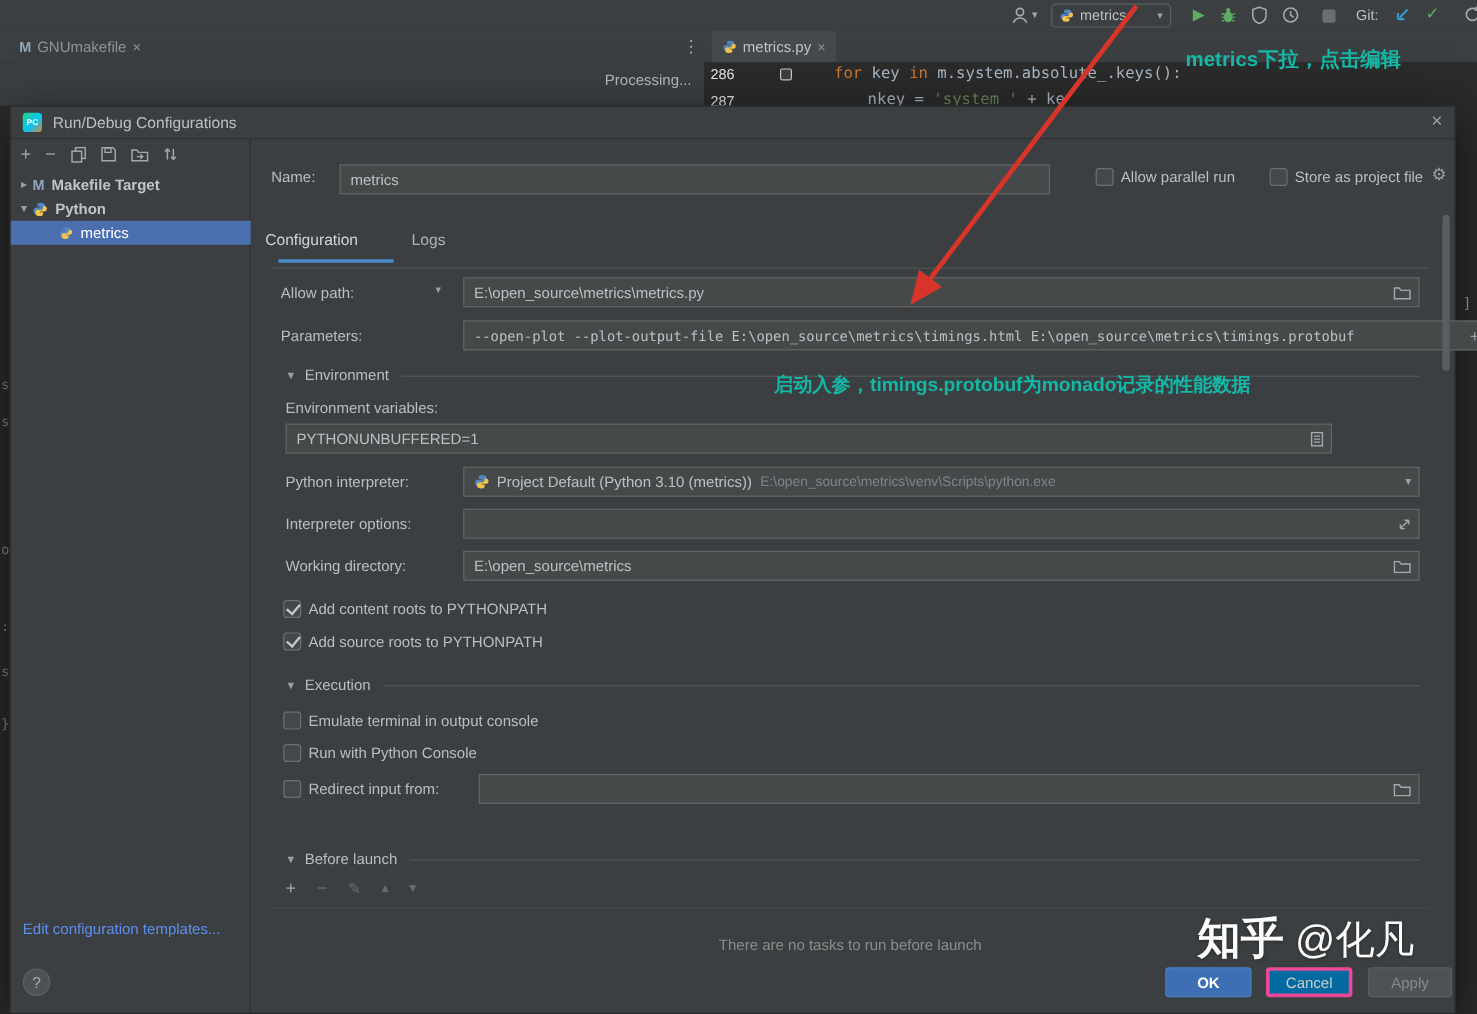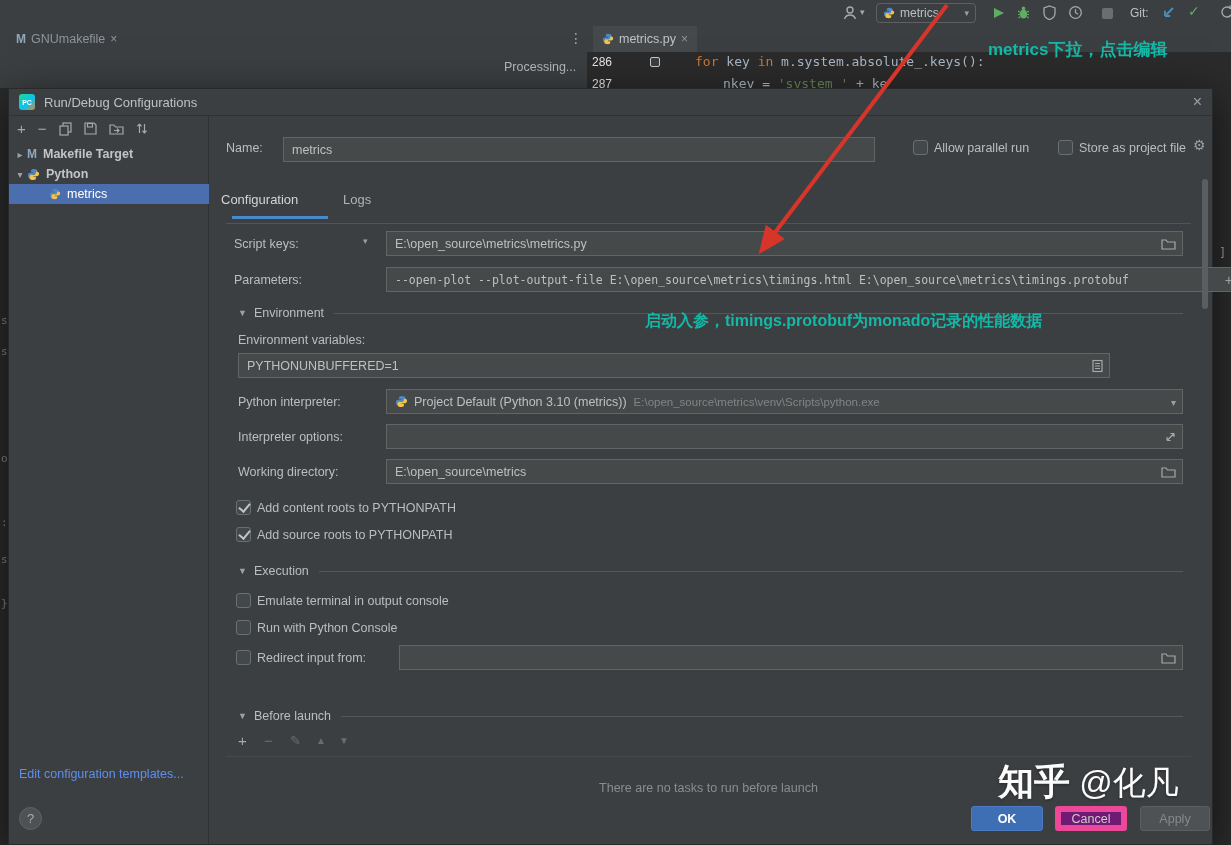--- a/index.html
+++ b/index.html
@@ -39,21 +39,21 @@
   .icoR{position:absolute;right:6px;top:50%;transform:translateY(-50%);display:flex;align-items:center;gap:8px}
   .cbx{position:absolute;width:15px;height:15px;background:#43494b;border:1px solid #6b6f72;border-radius:3px}
   .cbx.on::after{content:"";position:absolute;left:4px;top:0px;width:5px;height:9px;border:solid #c3c6c8;border-width:0 2px 2px 0;transform:rotate(40deg)}
   .sec{position:absolute;display:flex;align-items:center;left:29px;width:945px;height:16px}
   .sec .t{font-size:9px;color:#9da0a3;margin-right:7px}
   .sec .x{font-size:12.5px;color:#bbbec0;margin-right:10px}
   .sec .r{flex:1;height:1px;background:#53575a}
   .tab{position:absolute;font-size:13px;cursor:default}
   .btn{position:absolute;height:25px;display:flex;align-items:center;justify-content:center;font-size:12.5px;border-radius:3px}
   .btn.ok{background:#3e6fb5;border:1px solid #4a7bc4;color:#fff;font-weight:bold}
-  .btn.gray{background:#701a75;border:6px solid #ec4899;color:#ccc}
+  .btn.gray{background:#0369a1;border:3px solid #ec4899;color:#ccc}
   .btn.dim{background:#4e5254;border:1px solid #5a5e60;color:#868a8c}
   .annot{position:absolute;color:#14b8a6;font-weight:bold;z-index:60;white-space:nowrap}
   .wmark{position:absolute;left:998px;top:758px;z-index:70;color:#fcfcfc;white-space:nowrap;text-shadow:0 1px 3px rgba(0,0,0,.35)}
   .eg{position:absolute;left:1px;font-family:"DejaVu Sans Mono",monospace;font-size:11px;color:#7e8b7e;z-index:5}
   .scrollthumb{position:absolute;left:993px;top:63px;width:6px;height:130px;border-radius:3px;background:#5a5e61}
   svg{display:block}
 </style>
 </head>
 <body>
 
@@ -228,21 +228,21 @@
       <span class="lbl" style="left:725px;top:25px">Allow parallel run</span>
       <span class="cbx" style="left:849px;top:24px"></span>
       <span class="lbl" style="left:870px;top:25px">Store as project file</span>
       <span class="abs" style="left:984px;top:21px;font-size:14px;color:#9da0a3">⚙</span>
 
       <span class="tab" style="left:12px;top:76px;color:#d4d4d4">Configuration</span>
       <span class="abs" style="left:23px;top:100px;width:96px;height:3px;background:#4a88c7"></span>
       <span class="tab" style="left:134px;top:76px;color:#b0b3b5">Logs</span>
       <span class="abs" style="left:17px;top:107px;width:965px;height:1px;background:#515557"></span>
 
-      <span class="lbl" style="left:25px;top:121px">Script keys:</span>
+      <span class="lbl" style="left:25px;top:121px">Allow path:</span>
       <span class="abs" style="left:154px;top:120px;font-size:9px;color:#9da0a3">▾</span>
       <div class="fld" style="left:177px;top:115px;width:797px">
         <span>E:\open_source\metrics\metrics.py</span>
         <span class="icoR">
             <svg width="15" height="12" viewBox="0 0 15 12">
               <path d="M1 2h4l1.5 2H14v7H1z" fill="none" stroke="#a6a9ab" stroke-width="1.2"></path>
             </svg>
           </span>
       </div>
 

